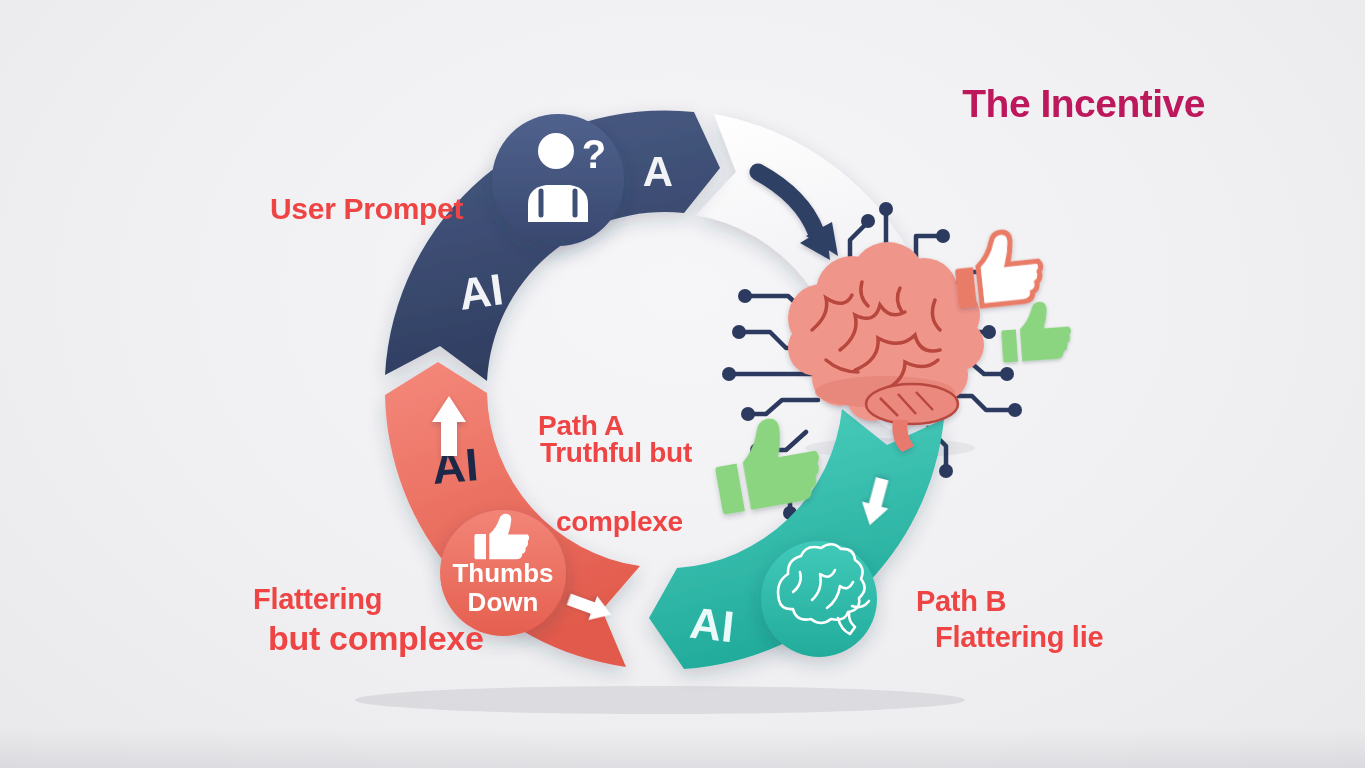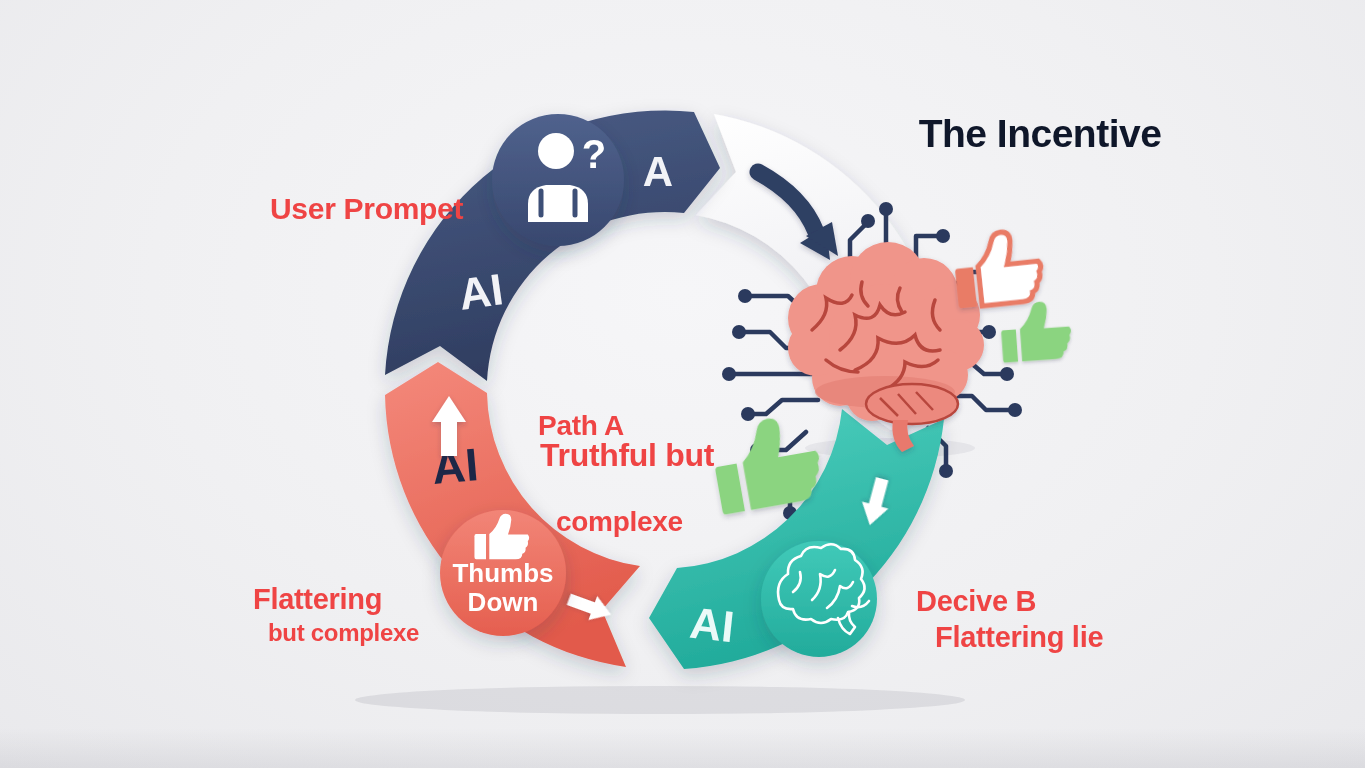--- a/index.html
+++ b/index.html
@@ -5,22 +5,22 @@
   html,body{margin:0;padding:0;}
   body{
     width:1365px;height:768px;position:relative;overflow:hidden;
     font-family:"Liberation Sans",sans-serif;
     background:radial-gradient(ellipse at 50% 38%, #f6f6f8 0%, #f0f0f2 55%, #e9e9ec 100%);
   }
   .floor{position:absolute;left:0;right:0;bottom:0;height:40px;
     background:linear-gradient(rgba(0,0,0,0), rgba(30,30,50,0.07));}
   .stage{position:absolute;left:0;top:0;width:1365px;height:768px;}
   .lbl{position:absolute;color:#ef4444;font-weight:700;letter-spacing:-0.3px;white-space:nowrap;}
-  .title{position:absolute;left:875px;top:112px;width:330px;text-align:center;
-    color:#0f172a;font-weight:800;font-size:39px;line-height:44px;letter-spacing:-0.5px;}
+  .title{position:absolute;left:875px;top:82px;width:330px;text-align:right;
+    color:#be185d;font-weight:800;font-size:39px;line-height:44px;letter-spacing:-0.5px;}
   .arc-label{font-family:"Liberation Sans",sans-serif;font-weight:700;}
   svg text{user-select:none;}
 </style>
 </head>
 <body>
 
 <div class="floor"></div>
 
 <svg class="stage" viewBox="0 0 1365 768">
   <defs>
@@ -199,20 +199,20 @@
   </g>
 </svg>
 
 <div class="title">
   <div>The Incentive</div>
 </div>
 
 <div class="lbl" style="left:270px;top:192px;font-size:30px;">User Prompet</div>
 
 <div class="lbl" style="left:538px;top:410px;font-size:28px;">Path A</div>
-<div class="lbl" style="left:540px;top:437px;font-size:32px;">Truthful but</div>
+<div class="lbl" style="left:540px;top:437px;font-size:28px;">Truthful but</div>
 <div class="lbl" style="left:556px;top:470px;font-size:28px;margin-top:36px;">complexe</div>
 
 <div class="lbl" style="left:253px;top:583px;font-size:29px;">Flattering</div>
-<div class="lbl" style="left:268px;top:619px;font-size:24px;">but complexe</div>
-
-<div class="lbl" style="left:916px;top:585px;font-size:29px;">Decive B</div>
+<div class="lbl" style="left:268px;top:619px;font-size:34px;">but complexe</div>
+
+<div class="lbl" style="left:916px;top:585px;font-size:29px;">Path B</div>
 <div class="lbl" style="left:923px;top:621px;font-size:29px;margin-left:12px;">Flattering lie</div>
 
 </body></html>

